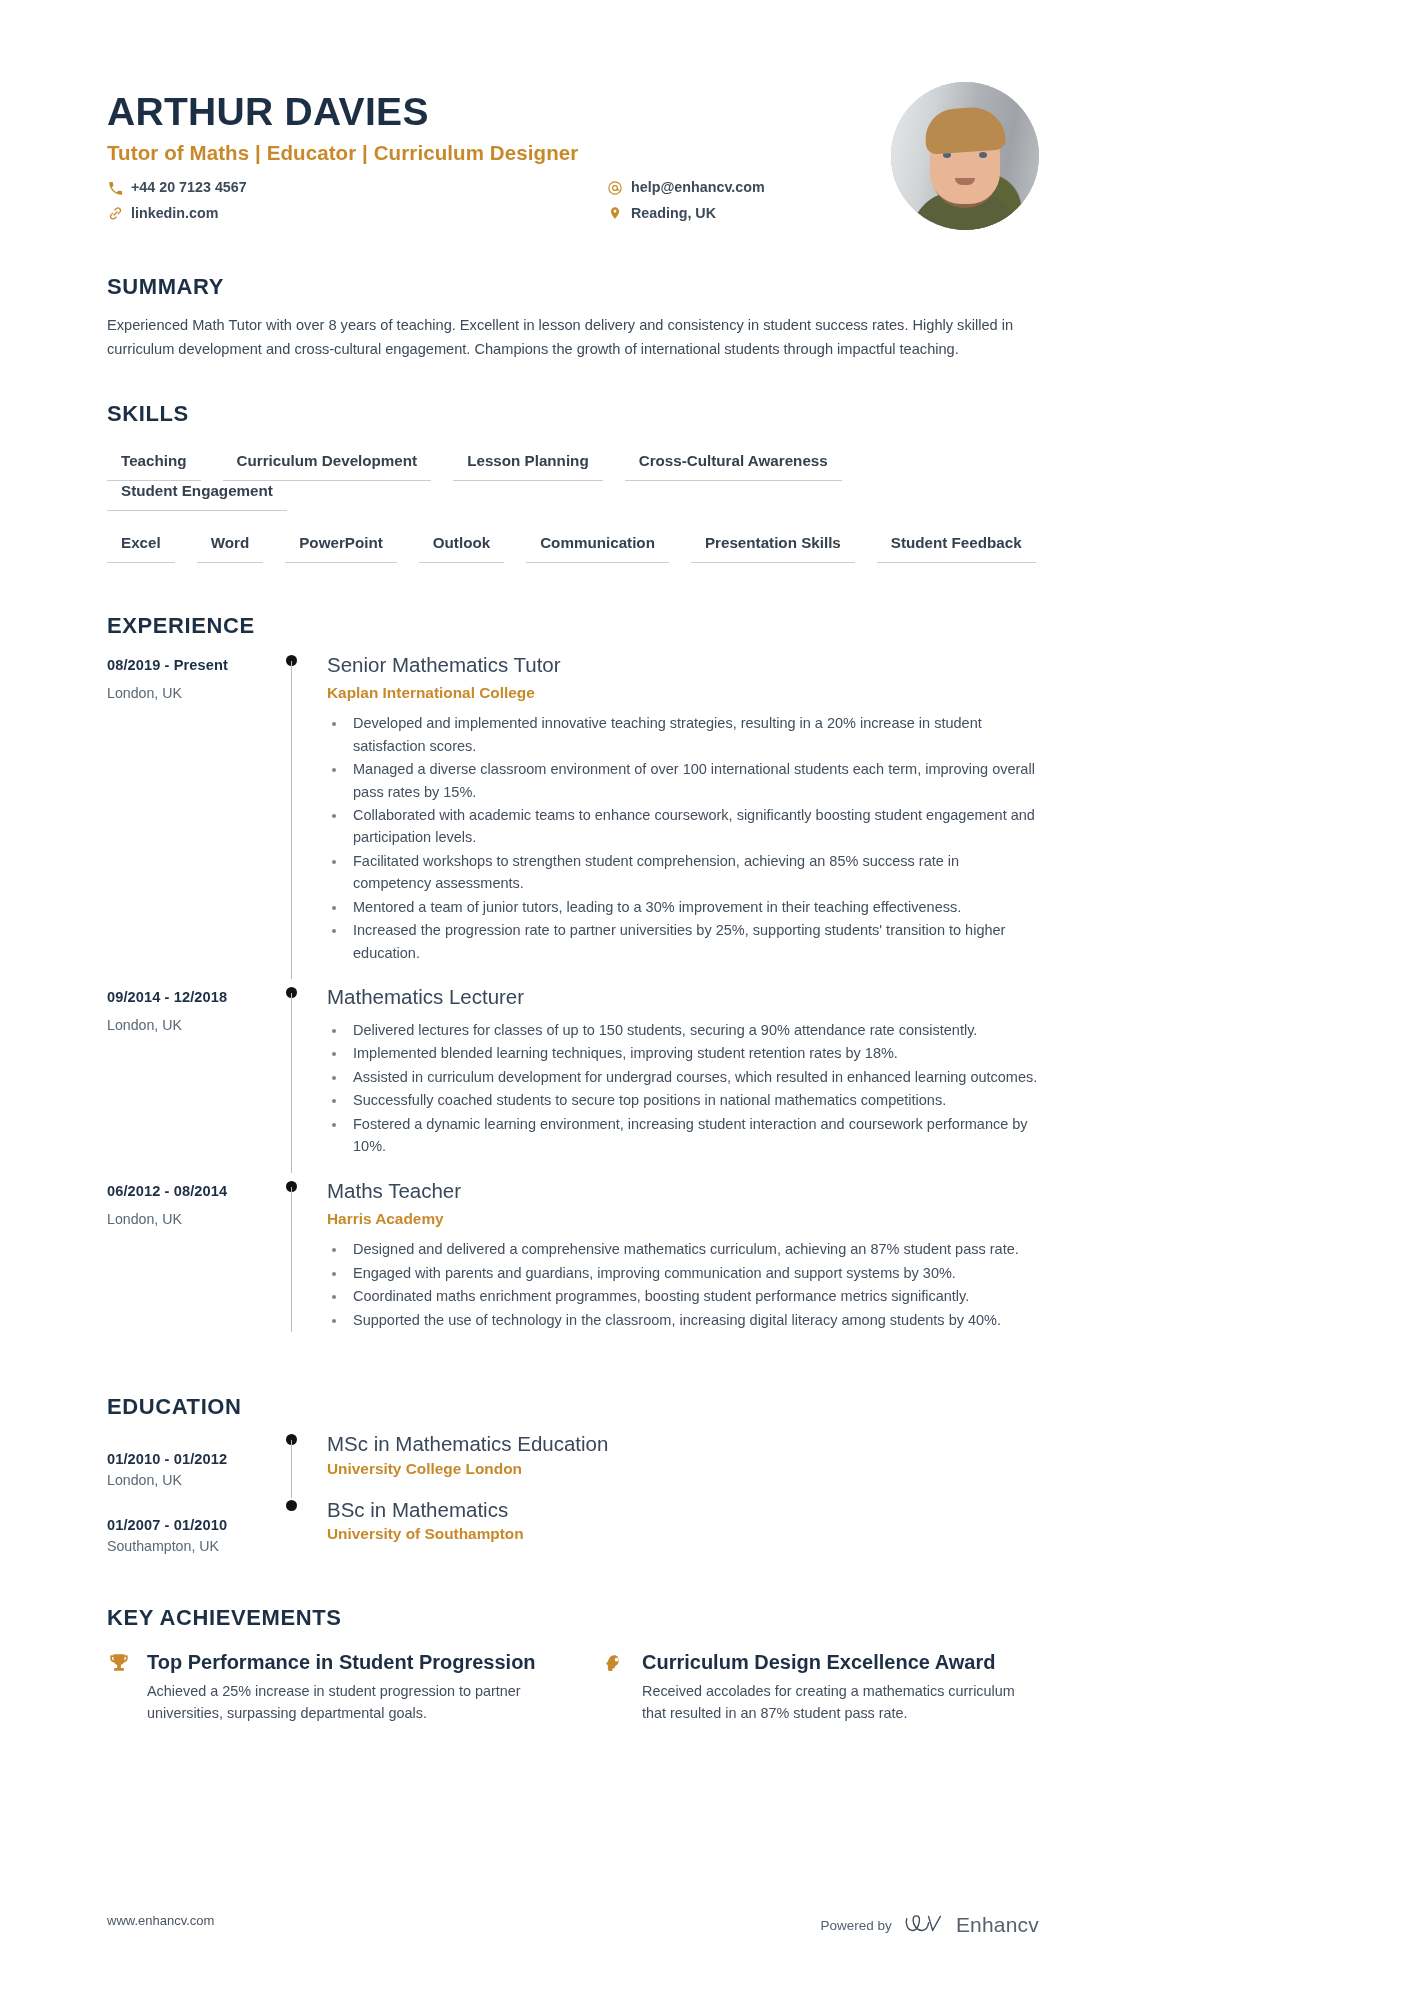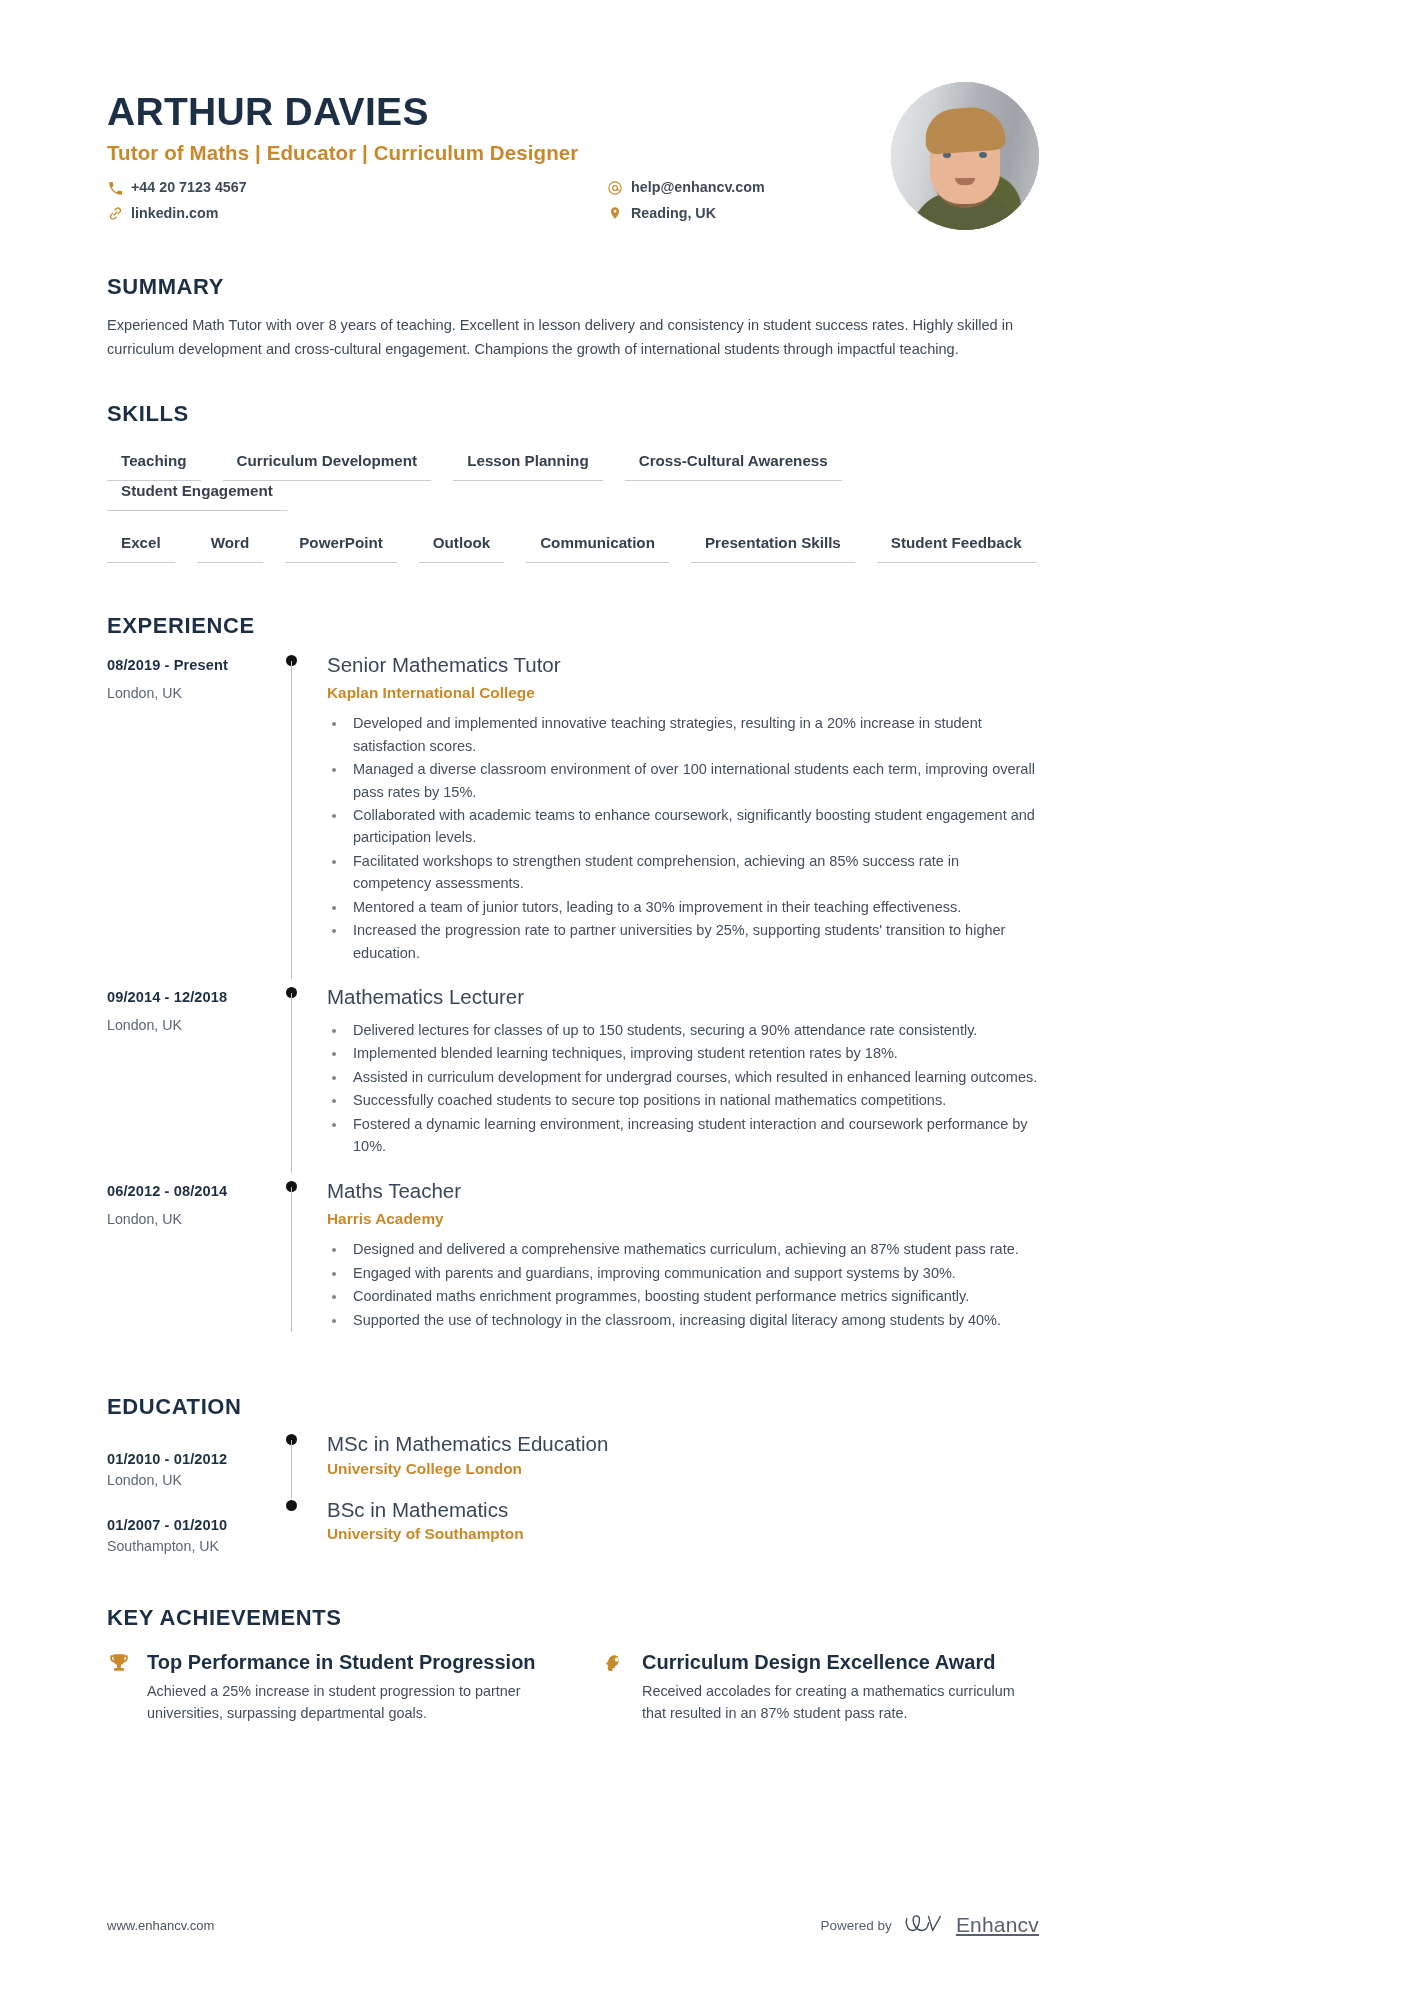--- a/index.html
+++ b/index.html
@@ -315,21 +315,21 @@
     color: #434f5d;
   }
 
   
   .footer {
     position: absolute;
     left: 107px;
     right: 107px;
     bottom: 58px;
     display: flex;
-    align-items: center;
+    align-items: flex-start;
     justify-content: space-between;
   }
   .footer-url {
     font-size: 13px;
     color: #4a5562;
   }
   .footer-brand {
     display: flex;
     align-items: center;
     gap: 12px;
@@ -337,21 +337,20 @@
   .footer-powered {
     font-size: 13.5px;
     color: #55606d;
     padding-left: 25px;
   }
   .brand-mark { color: #3d4a58; display: block; }
   .brand-name {
     font-size: 21px;
     color: #57616d;
     letter-spacing: .2px;
-    text-decoration: underline;
   }
 </style>
 </head>
 <body>
 
 <div class="page">
 
   <div class="header">
     <div class="header-left">
       <div class="full-name">ARTHUR DAVIES</div>

